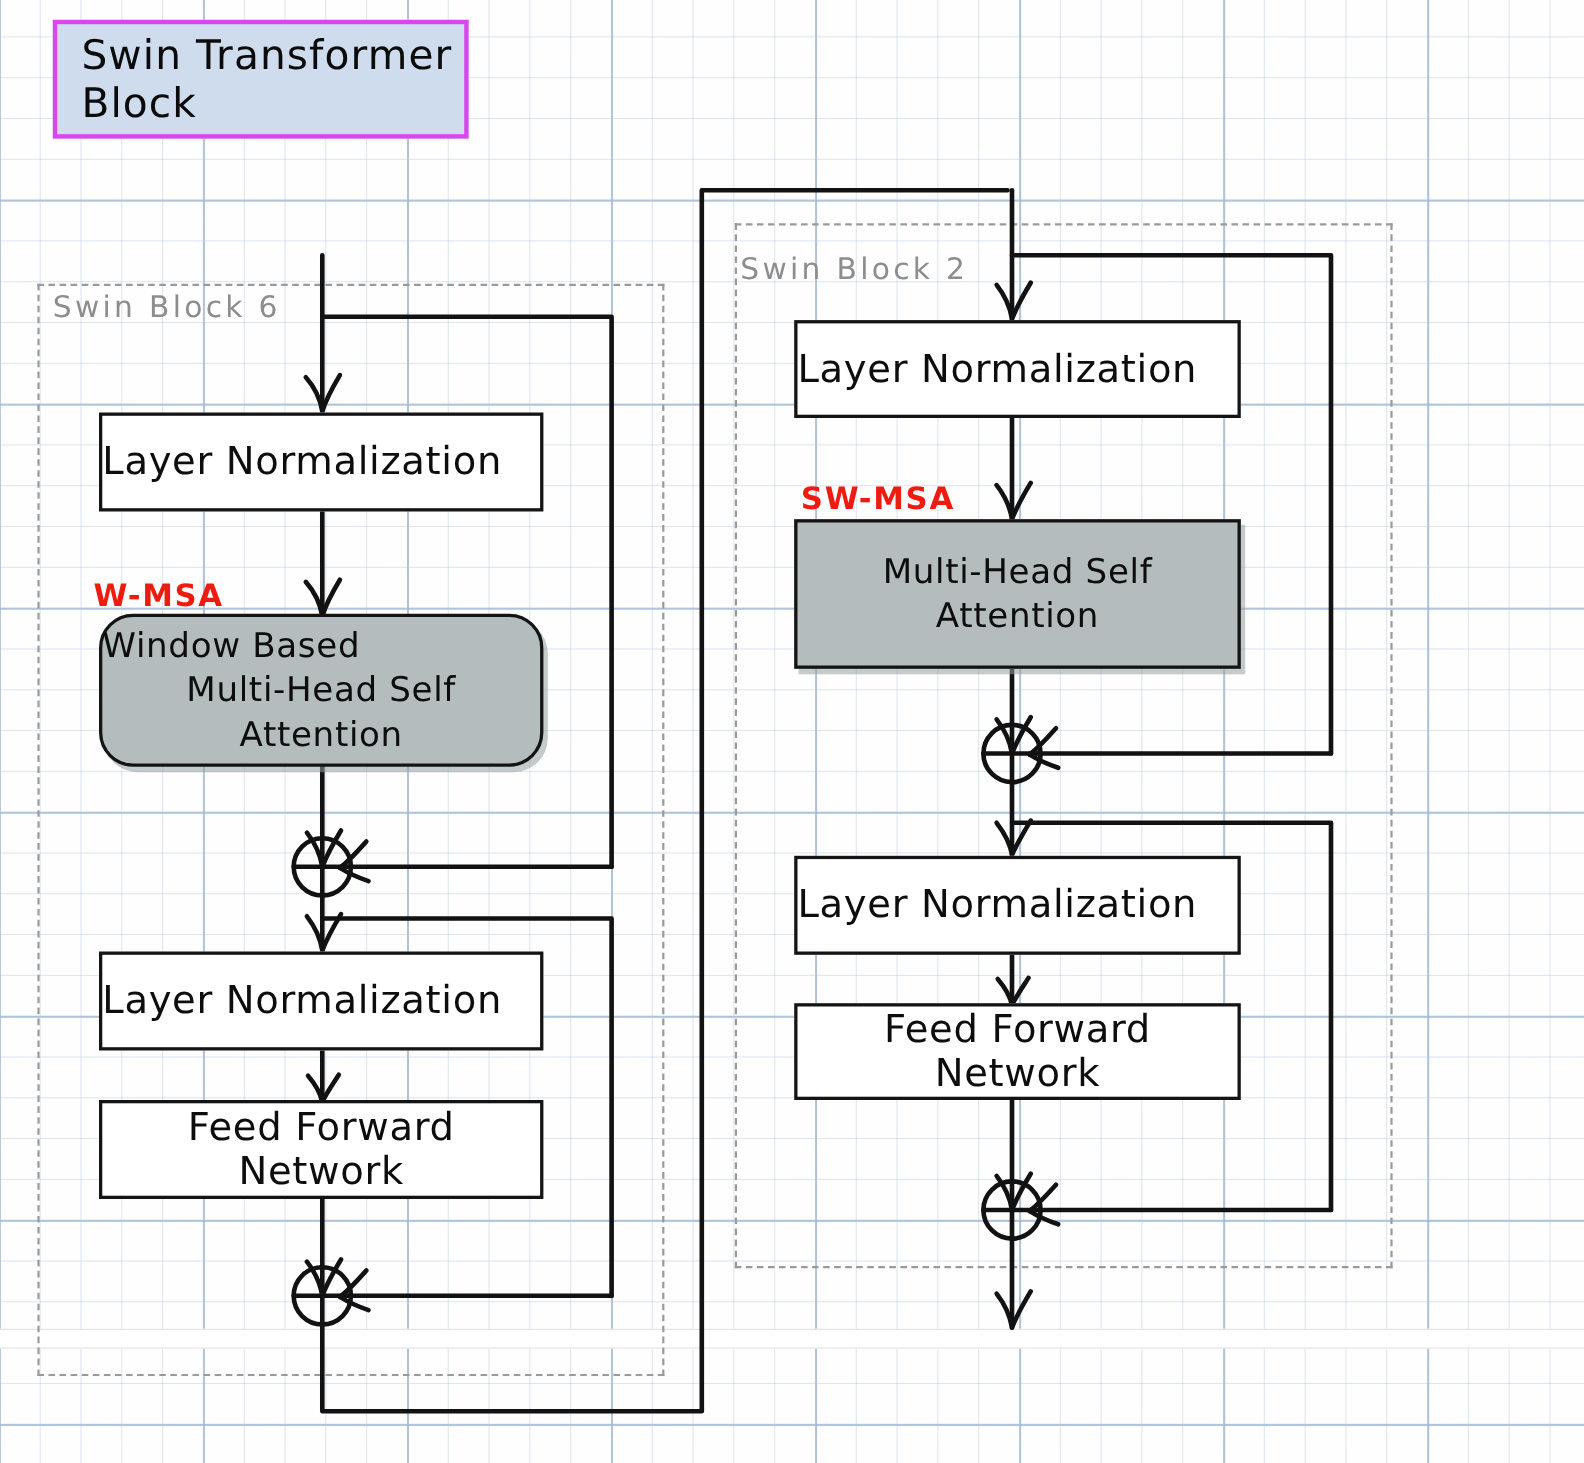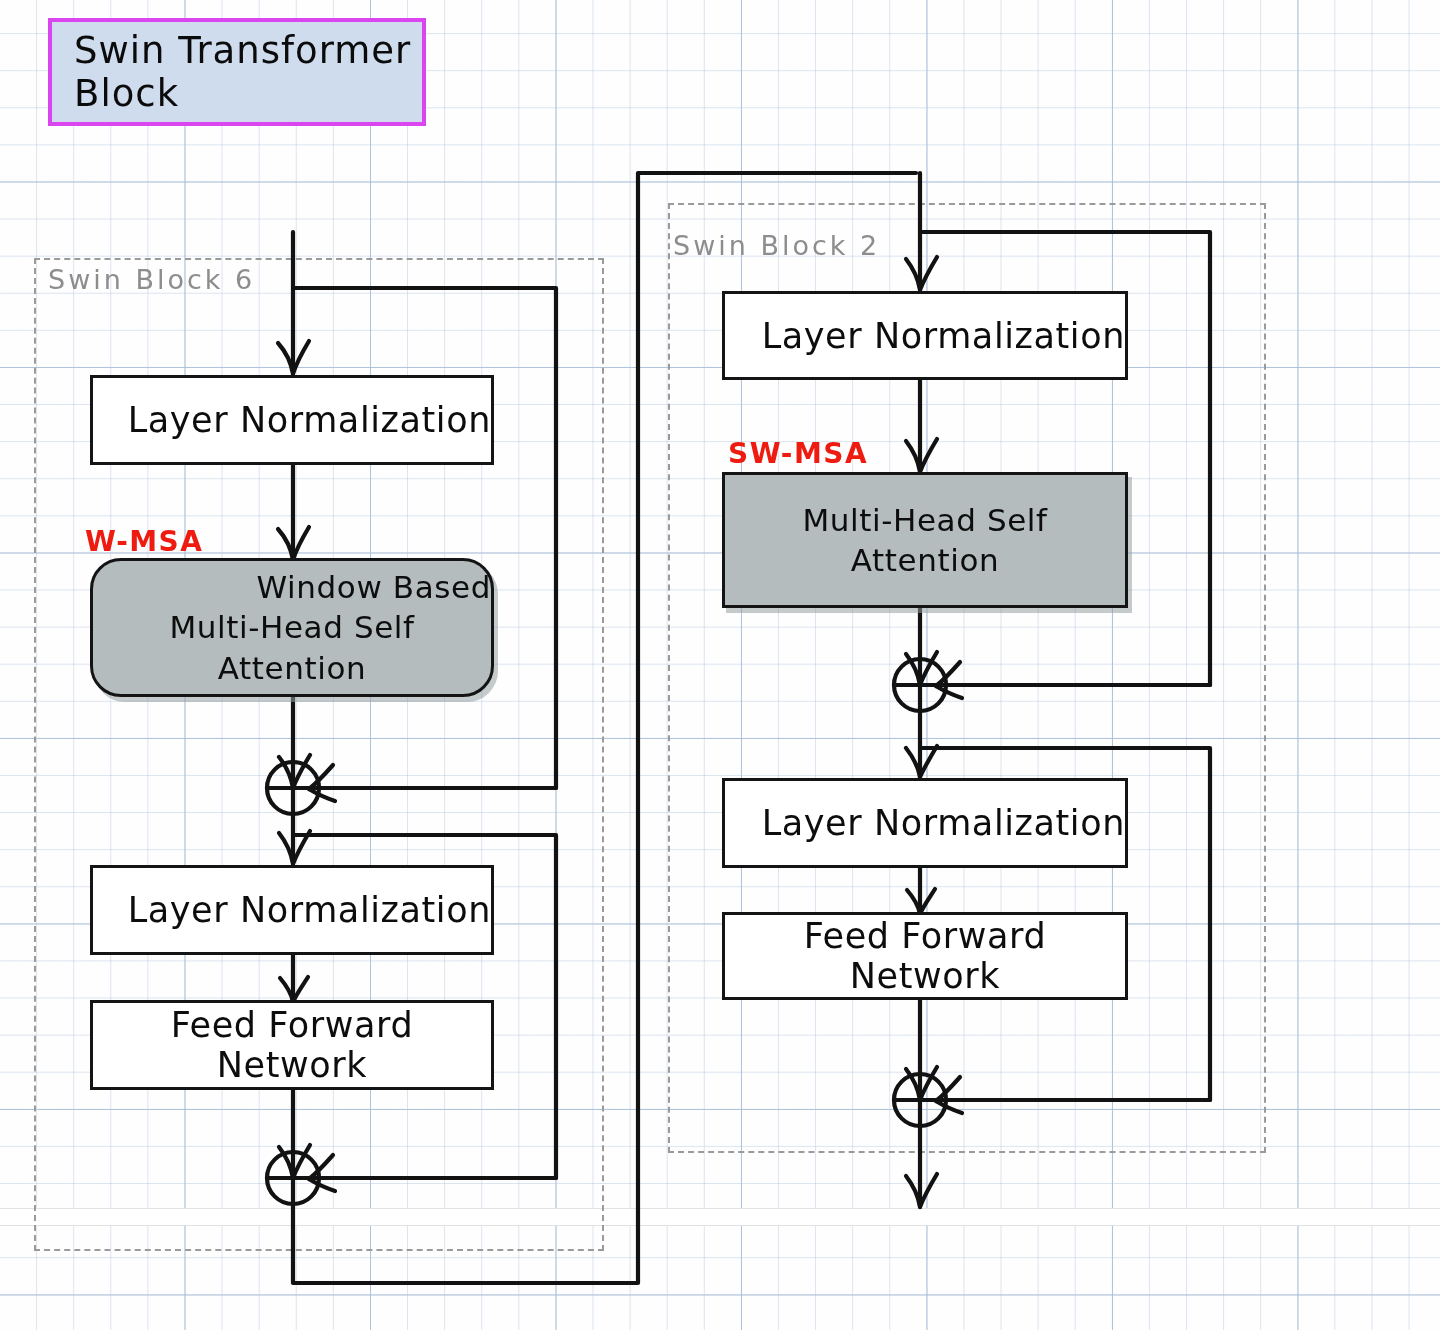--- a/index.html
+++ b/index.html
@@ -66,21 +66,21 @@
   }
 
   
   .node {
     position: absolute;
     box-sizing: border-box;
     border: 3.5px solid #141414;
     background: #ffffff;
     display: flex;
     flex-direction: column;
-    align-items: flex-end;
+    align-items: flex-start;
     justify-content: center;
     color: #0d0d0d;
     font-family: "DejaVu Sans", sans-serif;
     text-align: center;
     letter-spacing: 0.6px;
   }
   .node.one-line { font-size: 35px; }
   .node.two-line { font-size: 31px; line-height: 1.30; }
   .node.shaded {
     background: #b4bcbd;

